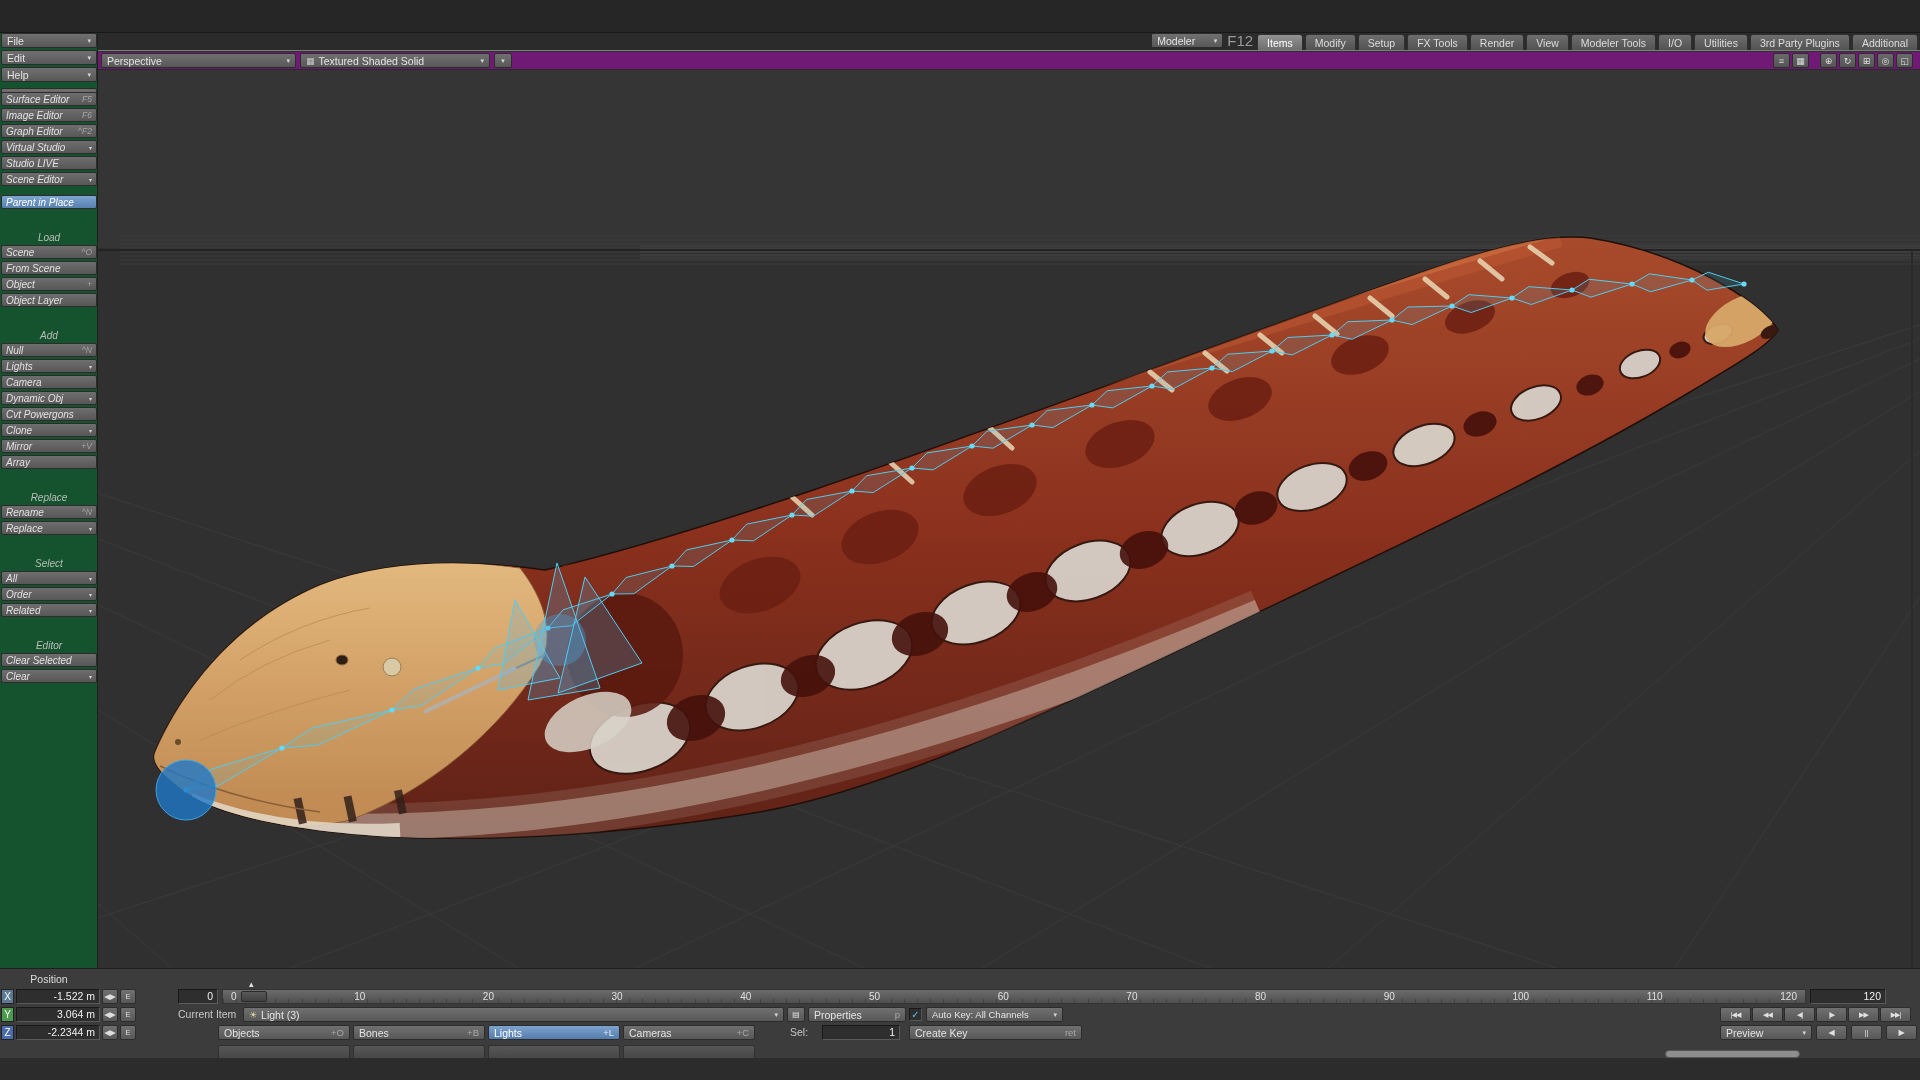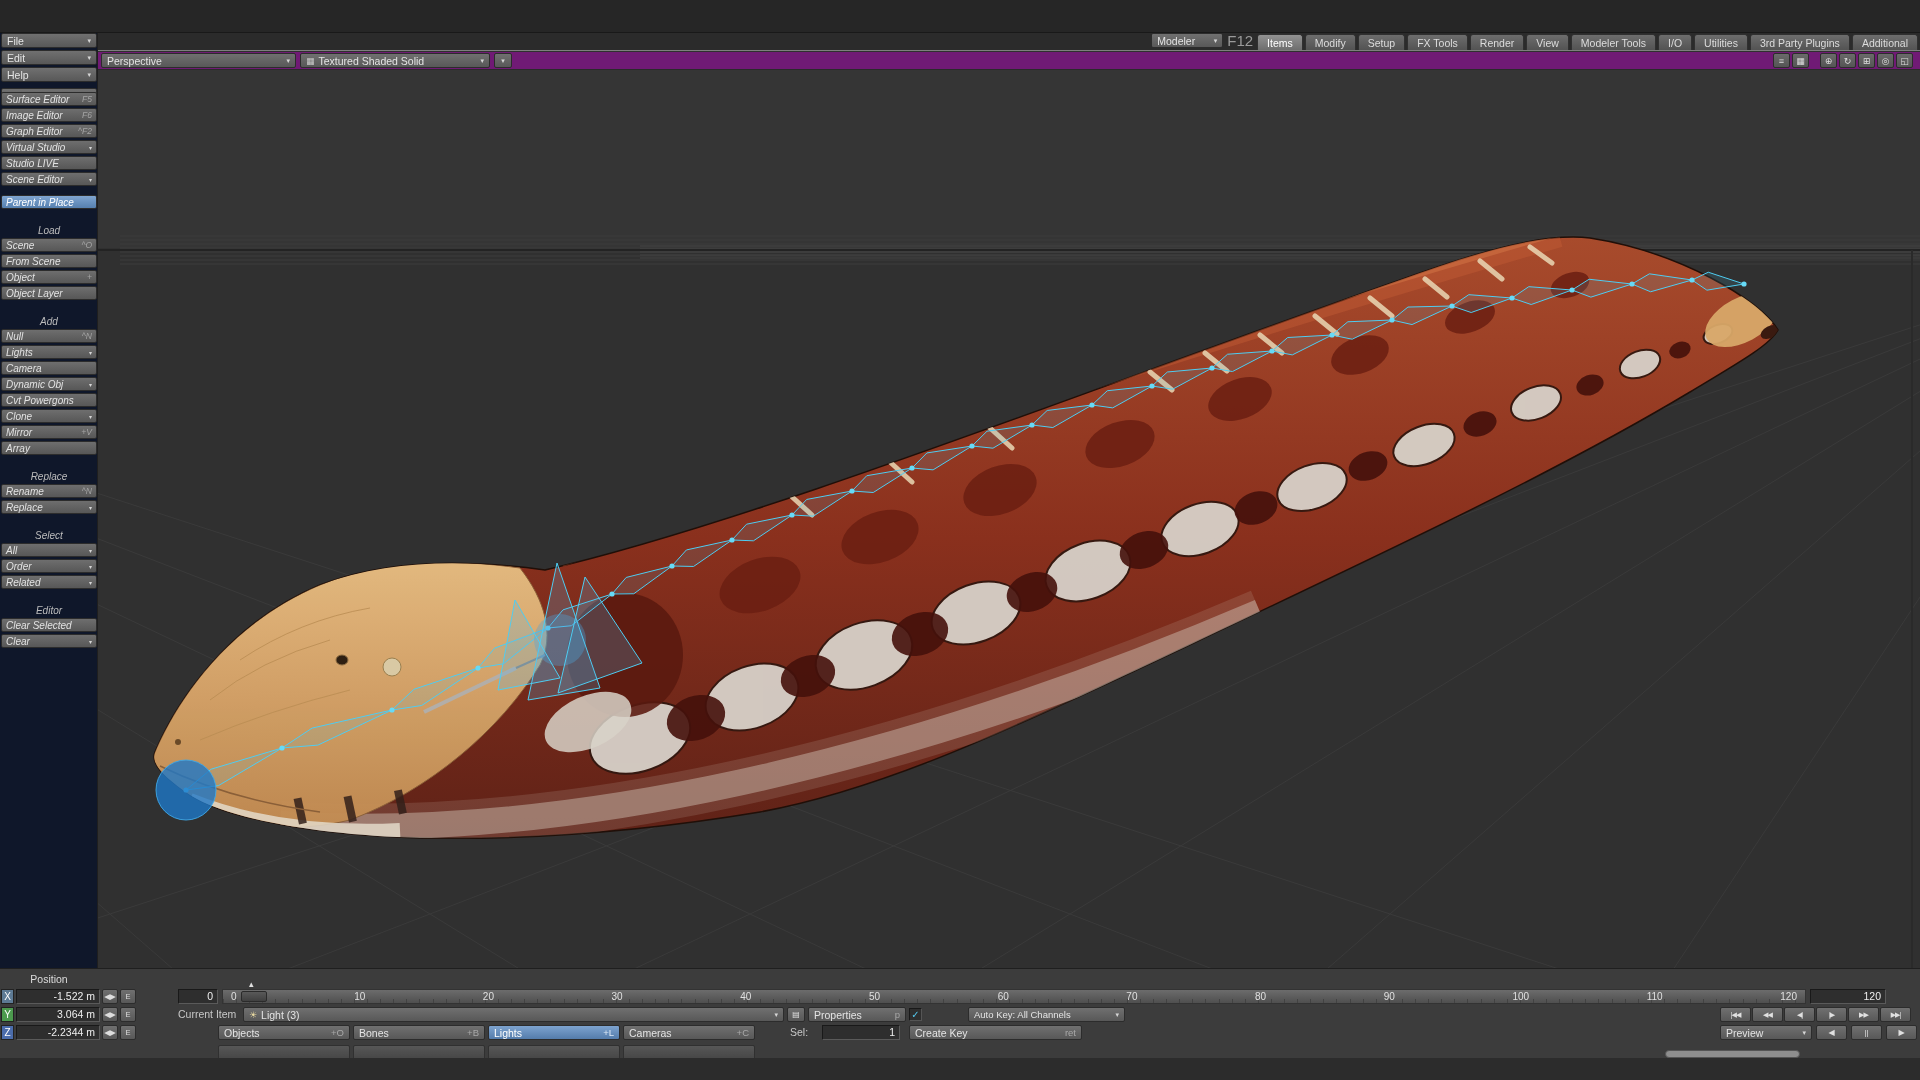--- a/index.html
+++ b/index.html
@@ -40,29 +40,29 @@
   .dd-shade{width:190px;}
   .dd-mini{width:18px;justify-content:center;}
   .dd-mini .arr{margin:0;padding:0;}
   .icon-zone{margin-left:auto;display:flex;gap:2px;padding-right:4px;}
   .icon-btn{width:17px;height:15px;display:flex;align-items:center;justify-content:center;
             font-size:9px;color:#ddd;background:linear-gradient(#6a6a6a,#555);
             border:1px solid #2c2c2c;border-radius:2px;}
   .icon-gap{margin-left:9px;}
 
   
-  .left-col{left:0;top:33px;width:98px;height:935px;background:#0f172a;border-right:1px solid #1f1f1f;padding-left:48px;}
+  .left-col{left:0;top:33px;width:98px;height:935px;background:#14532d;border-right:1px solid #1f1f1f;padding-left:48px;}
   .menu-btn{position:absolute;left:1px;width:96px;}
   .sb-list{position:absolute;left:1px;top:59px;width:96px;display:flex;flex-direction:column;font-style:italic;}
   .sb-btn{display:flex;align-items:center;height:14px;margin-bottom:2px;padding:0 4px;
           background:linear-gradient(#6e6e6e,#575757);border:1px solid #2c2c2c;border-radius:2px;
           color:#e2e2e2;font-size:10px;white-space:nowrap;overflow:hidden;}
   .sb-btn .key{margin-left:auto;color:#a4a4a4;font-size:8.5px;padding-left:3px;}
   .sb-btn .arr{margin-left:auto;font-size:6px;color:#d6d6d6;padding-left:3px;}
-  .sb-btn.header{background:none;border:none;justify-content:center;color:#bdbdbd;height:12px;margin:13px 0 2px;}
+  .sb-btn.header{background:none;border:none;justify-content:center;color:#bdbdbd;height:12px;margin:20px 0 2px;}
   .sb-btn.active{background:linear-gradient(#7fa5d1,#5680af);color:#fff;}
   .sb-btn.gap{margin-top:7px;}
 
   
   .bottom-panel{left:0;top:968px;width:1920px;height:112px;background:#3c3c3c;border-top:1px solid #1f1f1f;}
   .bottom-panel > div{position:absolute;}
   .pos-label{left:0;top:3px;width:98px;text-align:center;font-size:10.5px;color:#dcdcdc;}
   .coord-row{left:1px;display:flex;gap:2px;}
   .axis{width:13px;height:15px;font-size:10px;color:#fff;display:flex;align-items:center;
         justify-content:center;border:1px solid #222;}
@@ -82,21 +82,21 @@
                 justify-content:space-between;align-items:center;padding:0 8px;}
   .tick{font-size:10px;color:#e0e0e0;}
   .end-field{left:1810px;top:20px;width:76px;}
   .ci-label{left:178px;top:38px;}
   .dd-light{left:243px;top:38px;width:541px;}
   .list-toggle{left:787px;top:38px;width:18px;justify-content:center;}
   .props{left:808px;top:38px;width:98px;}
   .cb{left:909px;top:39px;width:13px;height:13px;background:#2e2e2e;border:1px solid;
       border-color:#191919 #555 #555 #191919;display:flex;align-items:center;justify-content:center;}
   .cb span{color:#53c7ec;font-size:10px;line-height:1;}
-  .dd-autokey{left:926px;top:38px;width:157px;margin-left:42px;}
+  .dd-autokey{left:926px;top:38px;width:137px;}
   .pb-zone{left:1720px;top:38px;display:flex;gap:1px;}
   .pb{width:31px;height:15px;font-size:7px;letter-spacing:-1px;display:flex;align-items:center;
       justify-content:center;background:linear-gradient(#707070,#585858);border:1px solid #2c2c2c;
       border-radius:2px;color:#e0e0e0;}
   .itemtype-zone{left:218px;top:56px;display:flex;gap:3px;}
   .itemtype-zone .btn{width:132px;}
   .sel-label{left:790px;top:56px;width:30px;}
   .sel-field{left:822px;top:56px;width:78px;}
   .createkey{left:909px;top:56px;width:173px;}
   .dd-preview{left:1720px;top:56px;width:92px;}

